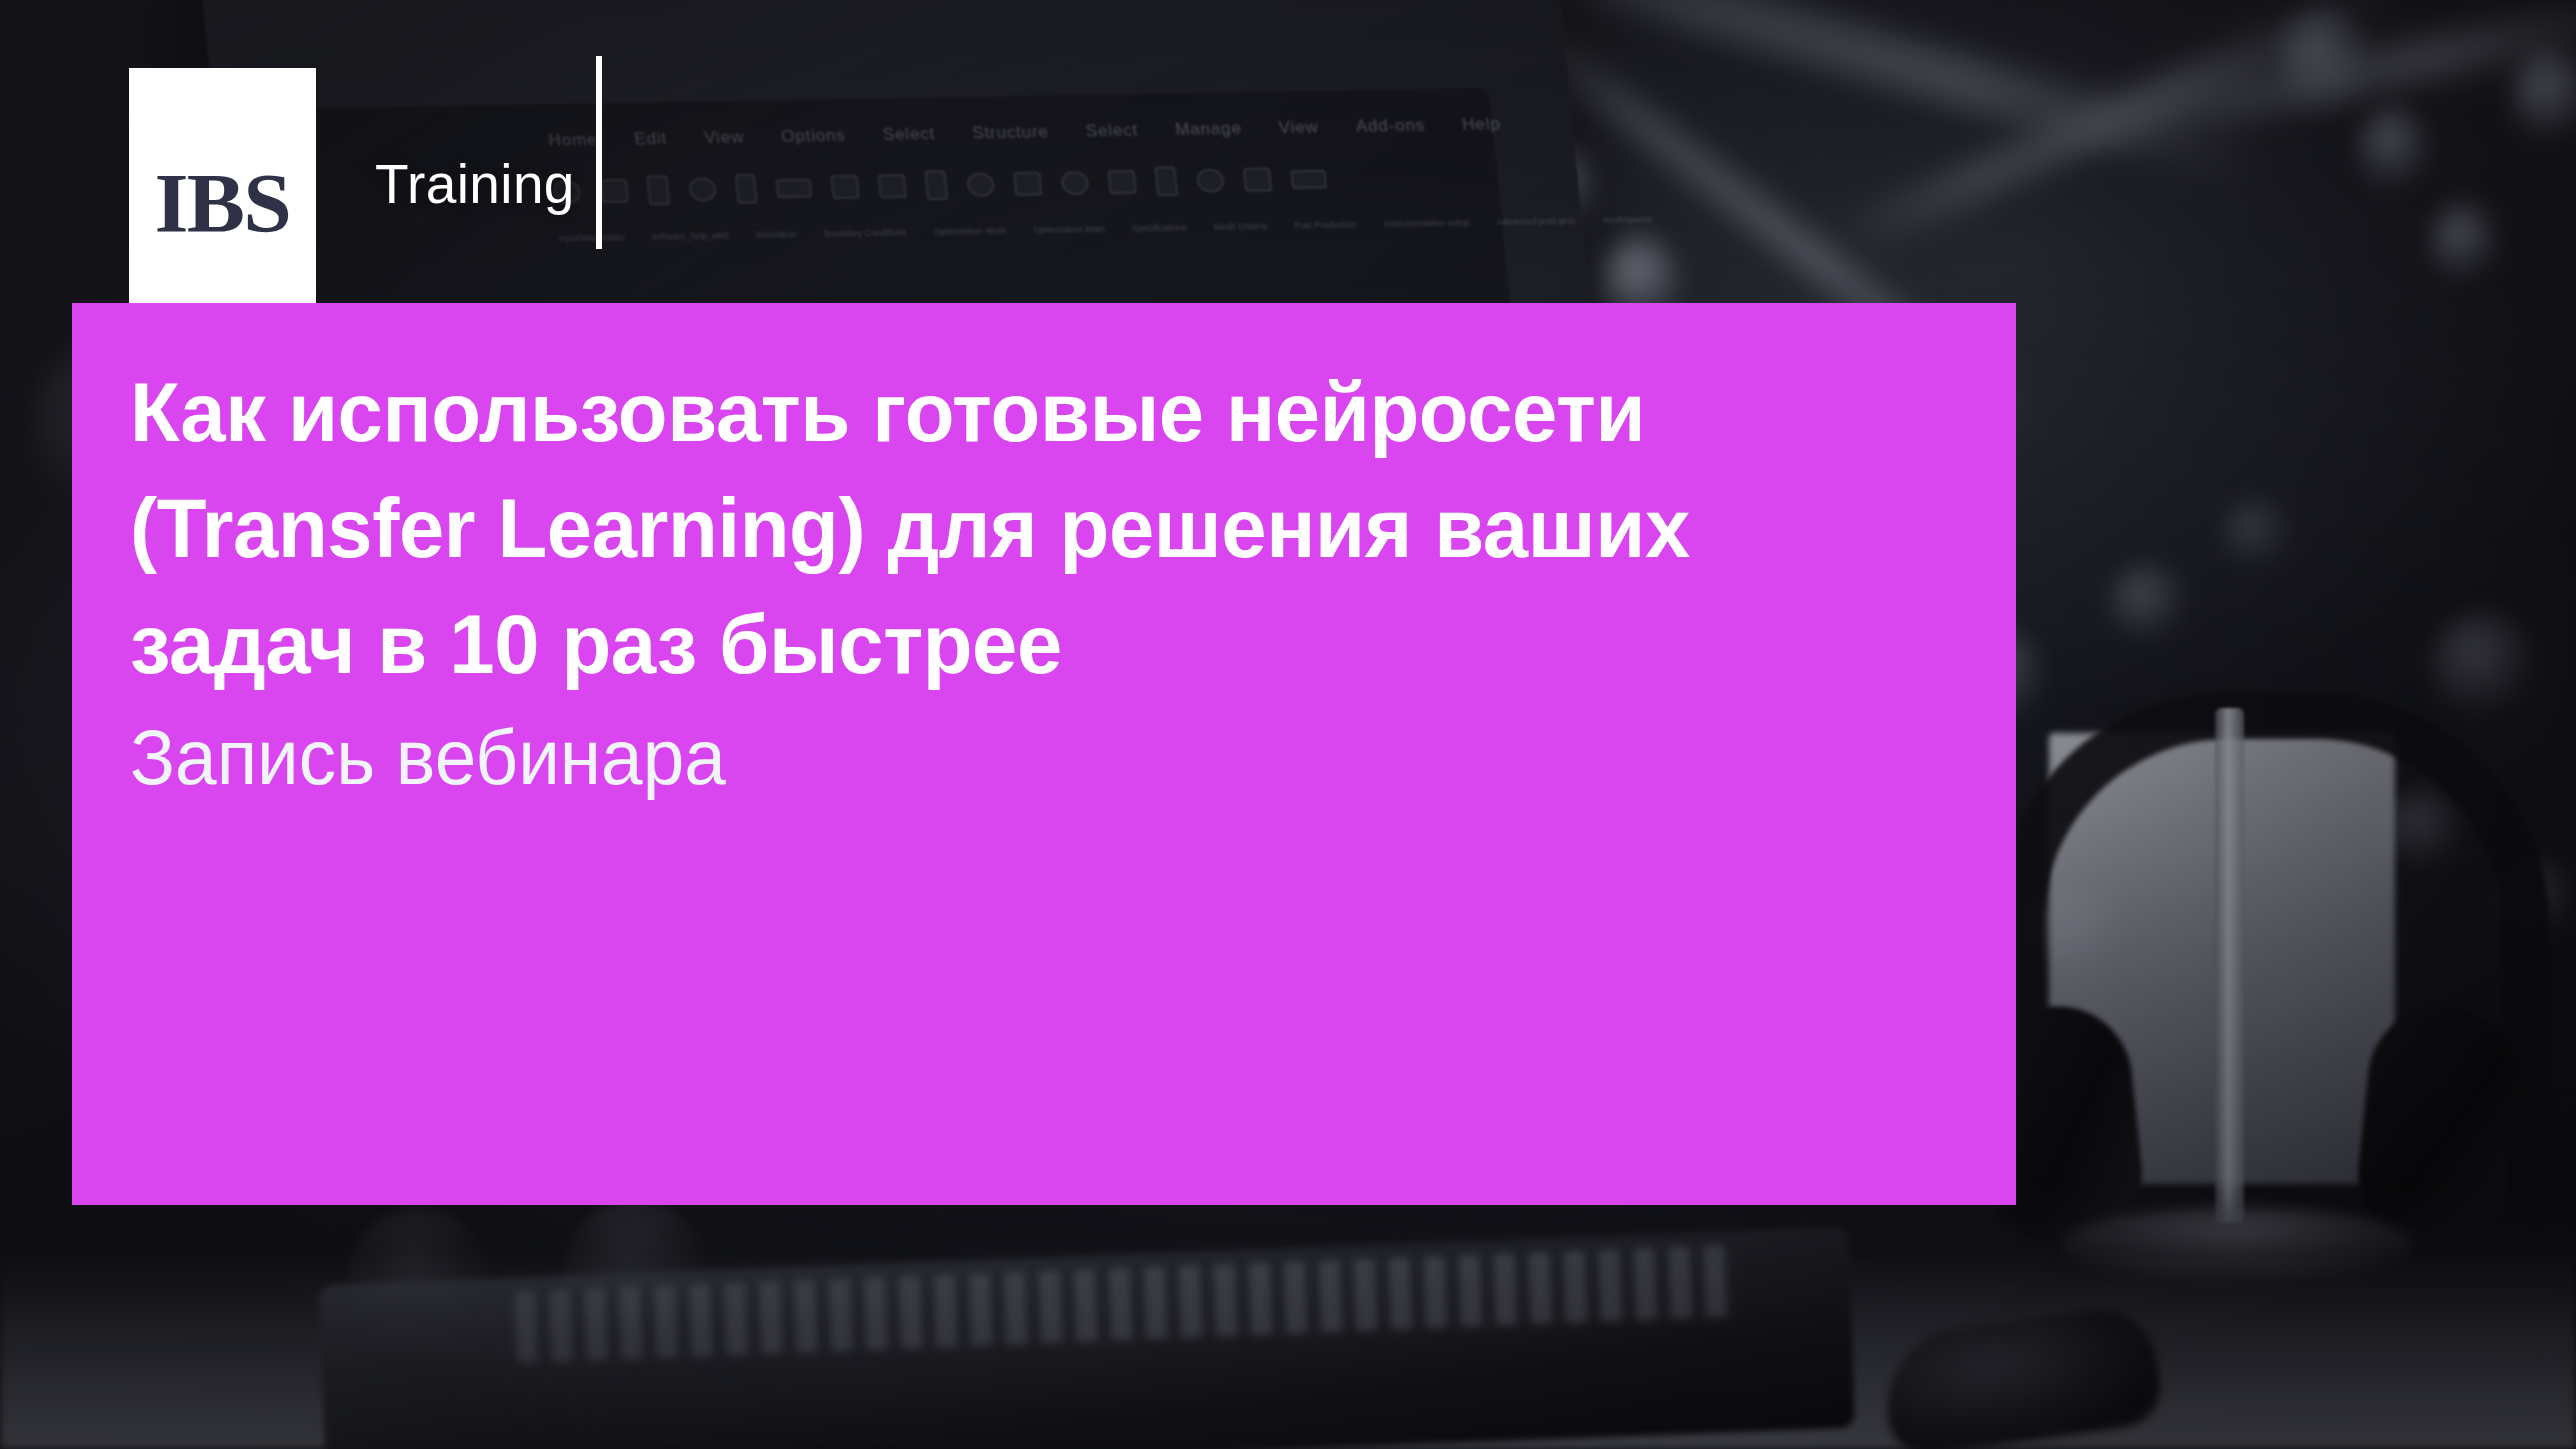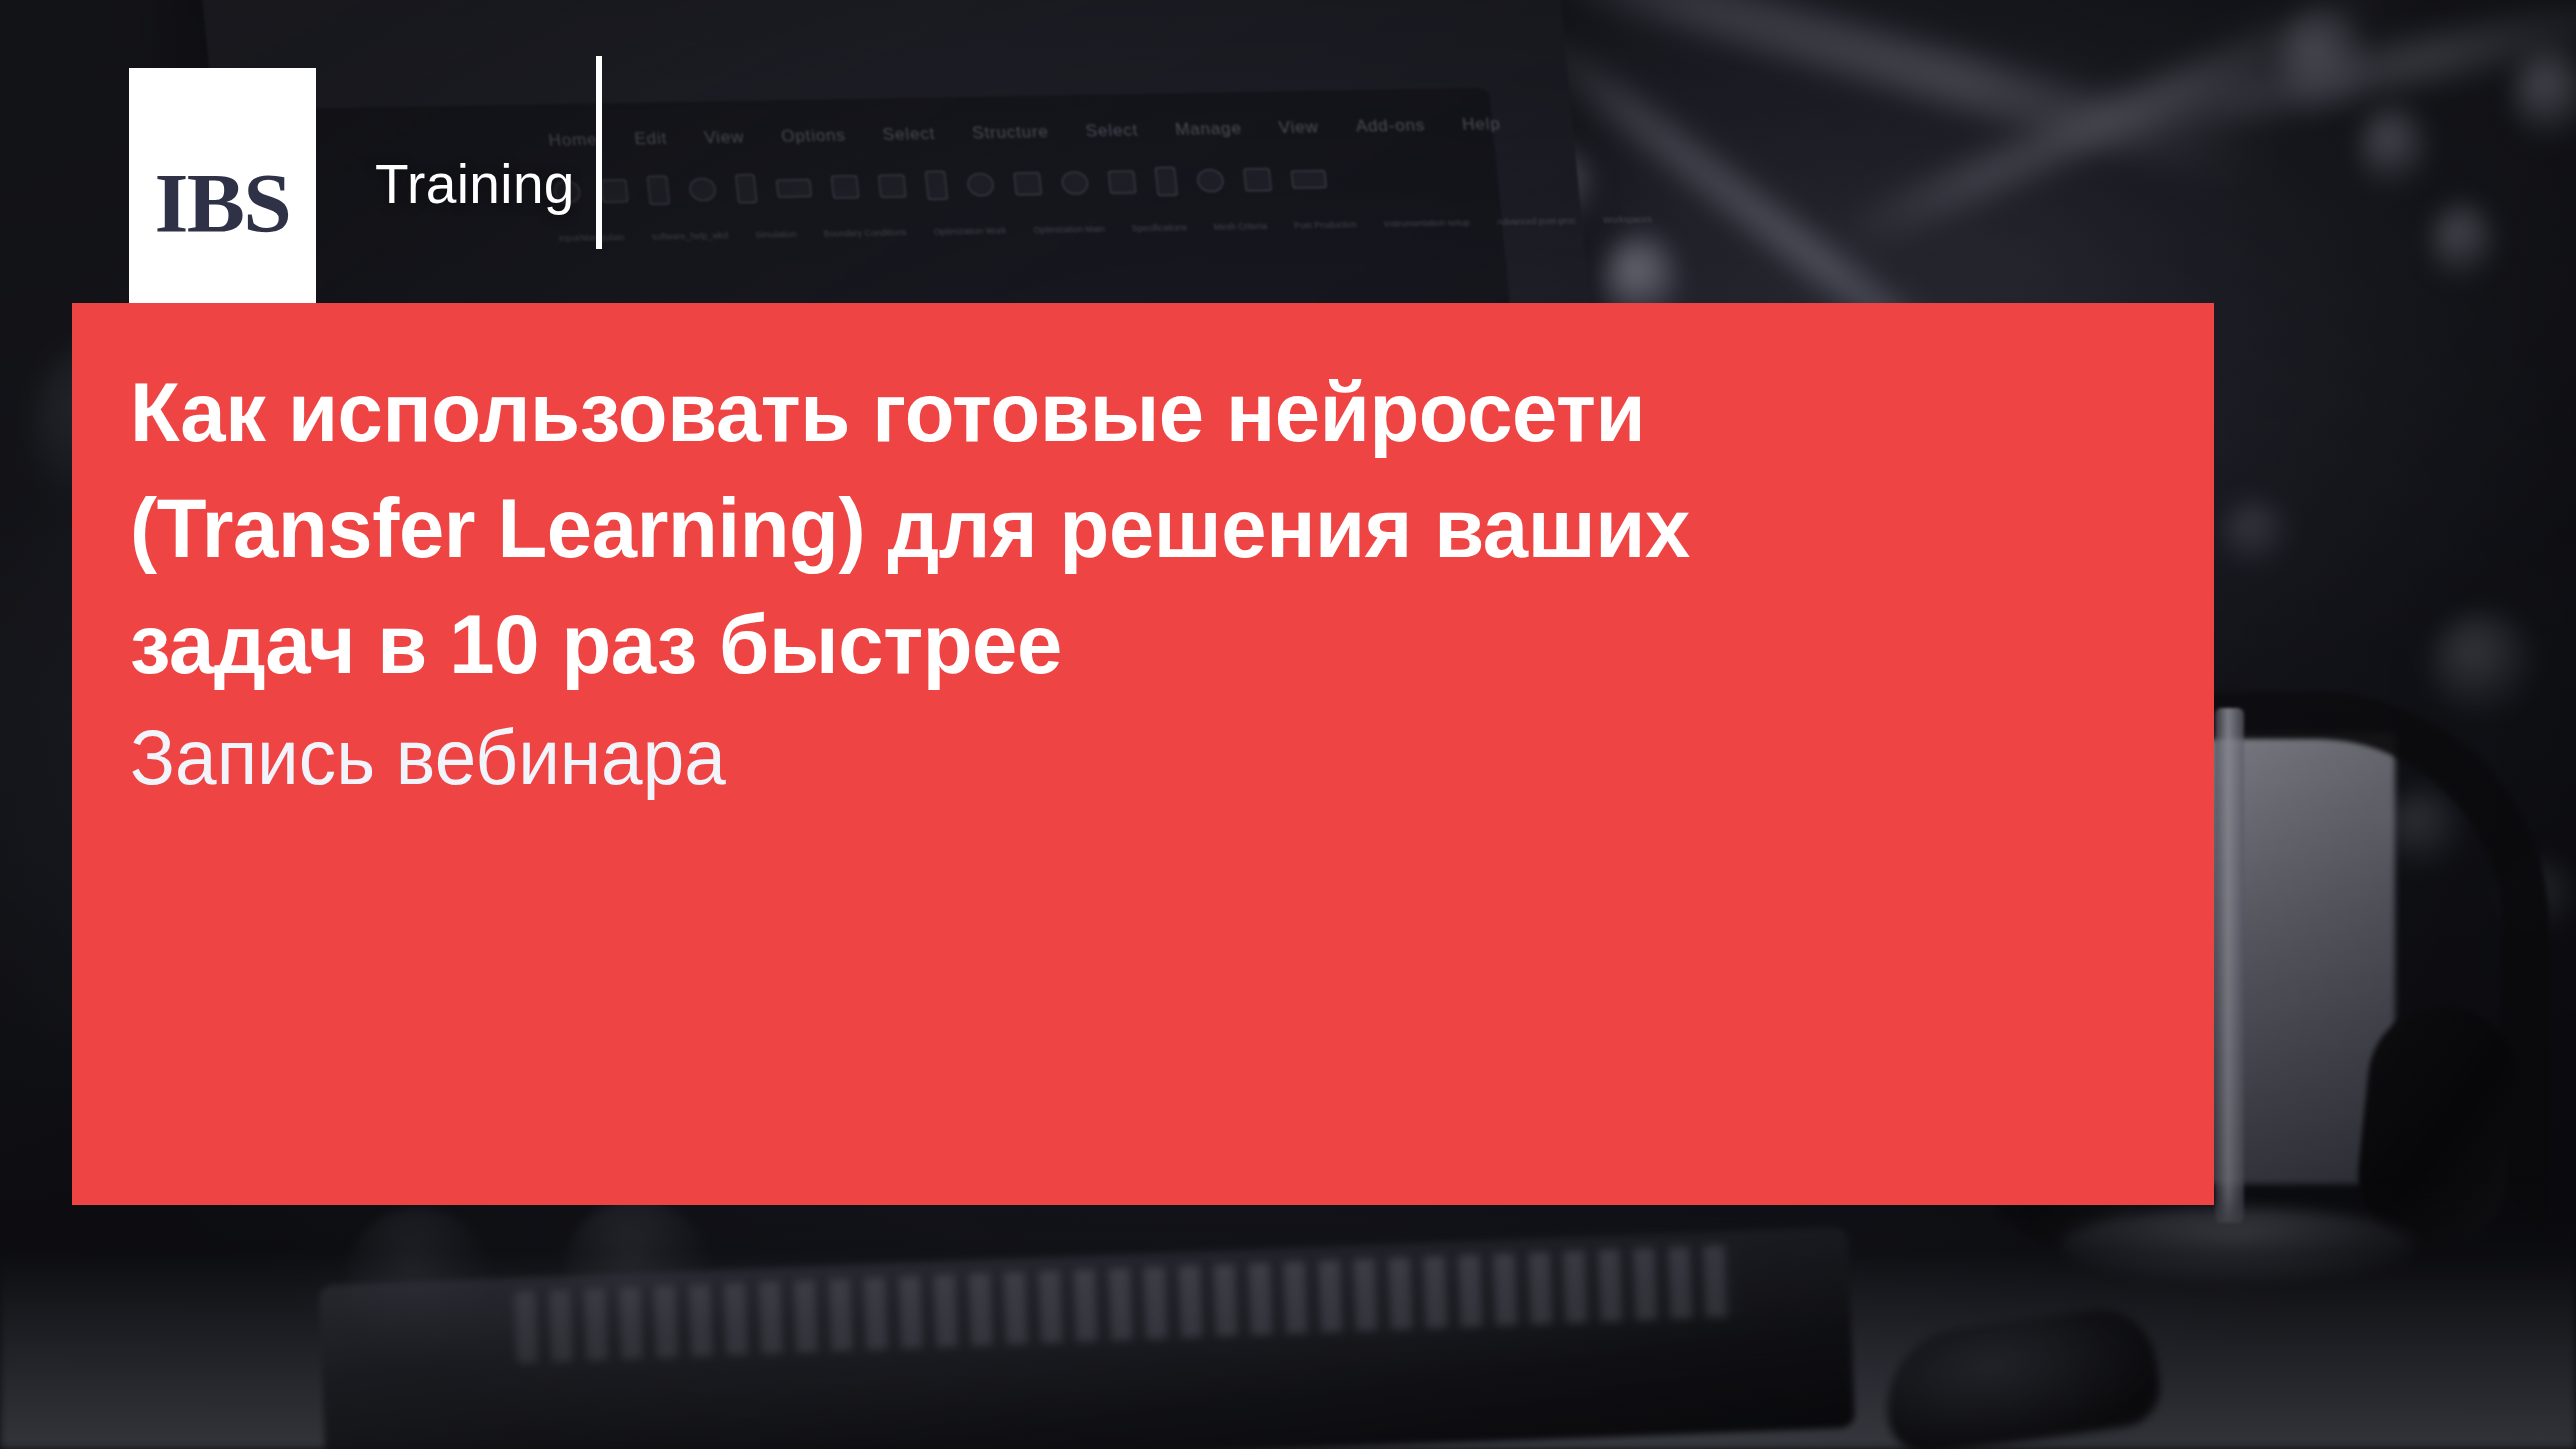--- a/index.html
+++ b/index.html
@@ -252,23 +252,23 @@
   .brand-rule {
     position: absolute;
     left: 596px; top: 56px;
     width: 5.6px; height: 193px;
     background: #ffffff;
   }
 
   .title-card {
     position: absolute;
     left: 72px; top: 303px;
-    width: 2142px;
+    width: 1944px;
     height: 902px;
-    background: #ef4444;
+    background: #d946ef;
     box-sizing: border-box;
     padding: 52px 89px 0 58px;
   }
   .title {
     color: #ffffff;
     font-weight: 700;
     font-size: 84px;
     line-height: 1.38;
     letter-spacing: -0.4px;
     margin: 0;

